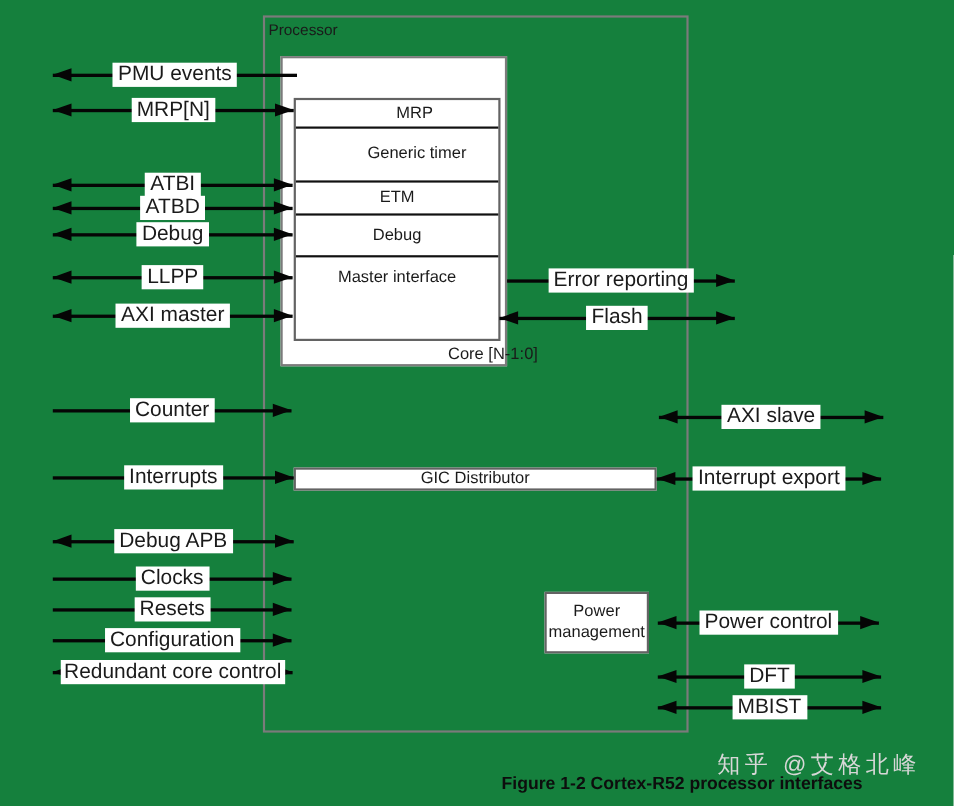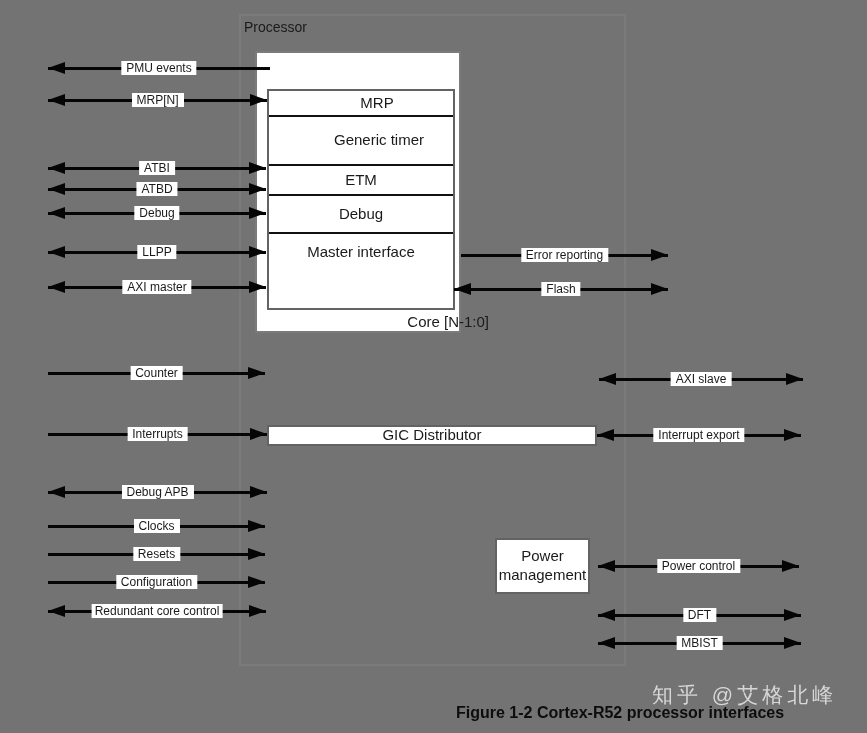--- a/index.html
+++ b/index.html
@@ -1,17 +1,17 @@
 <!DOCTYPE html>
 <html><head>
 <meta charset="utf-8">
 <style>
   html,body { margin:0; padding:0; background:#ffffff; }
   #stage {
-    position:relative; width:867px; height:733px; background:#737373;
+    position:relative; width:867px; height:733px; background:#15803d;
     font-family:"Liberation Sans","DejaVu Sans",sans-serif;
     color:#1a1a1a; overflow:hidden;
   }
   .box { position:absolute; box-sizing:border-box; background:#ffffff; }
   .outline-gray  { border:2px solid #7b7b7b; }
   .outline-dark  { border:2px solid #636363; }
   .center-flex { display:flex; align-items:center; justify-content:center; text-align:center; }
   .lbl { font-size:15px; line-height:1.25; }
   #processor-box { background:transparent; }
   #processor-title { position:absolute; left:244px; top:19px; font-size:14px; }
@@ -19,21 +19,21 @@
   .core-row:first-child { border-top:none; }
   #core-caption { position:absolute; left:255px; top:313px; width:234px; text-align:right; font-size:15px; }
   
   .arrow { position:absolute; height:0; }
   .shaft { position:absolute; left:0; right:0; top:-1px; height:3px; background:#050505; }
   .head { position:absolute; width:0; height:0; top:-6px;
           border-top:6px solid transparent; border-bottom:6px solid transparent; }
   .head.hl { left:0;  border-right:17px solid #050505; }
   .head.hr { right:0; border-left:17px solid #050505; }
   .alabel { position:absolute; left:50%; top:0; transform:translate(-50%,-50%);
-            background:#ffffff; padding:0 5px; white-space:nowrap; font-size:12px; }
+            background:#ffffff; padding:0 5px; white-space:nowrap; font-size:19px; }
   #figure-caption { position:absolute; left:456px; top:704px; font-size:16px; font-weight:bold; color:#0d0d0d; white-space:nowrap; }
   #watermark { position:absolute; left:652px; top:681px; font-size:21px; letter-spacing:4px; color:#d7d7d7; white-space:nowrap; }
 </style>
 </head>
 <body>
 
 <div id="stage">
 
   <div id="processor-box" class="box outline-gray" style="left:239px; top:14px; width:387px; height:652px;"></div>
   <div id="processor-title">Processor</div>

